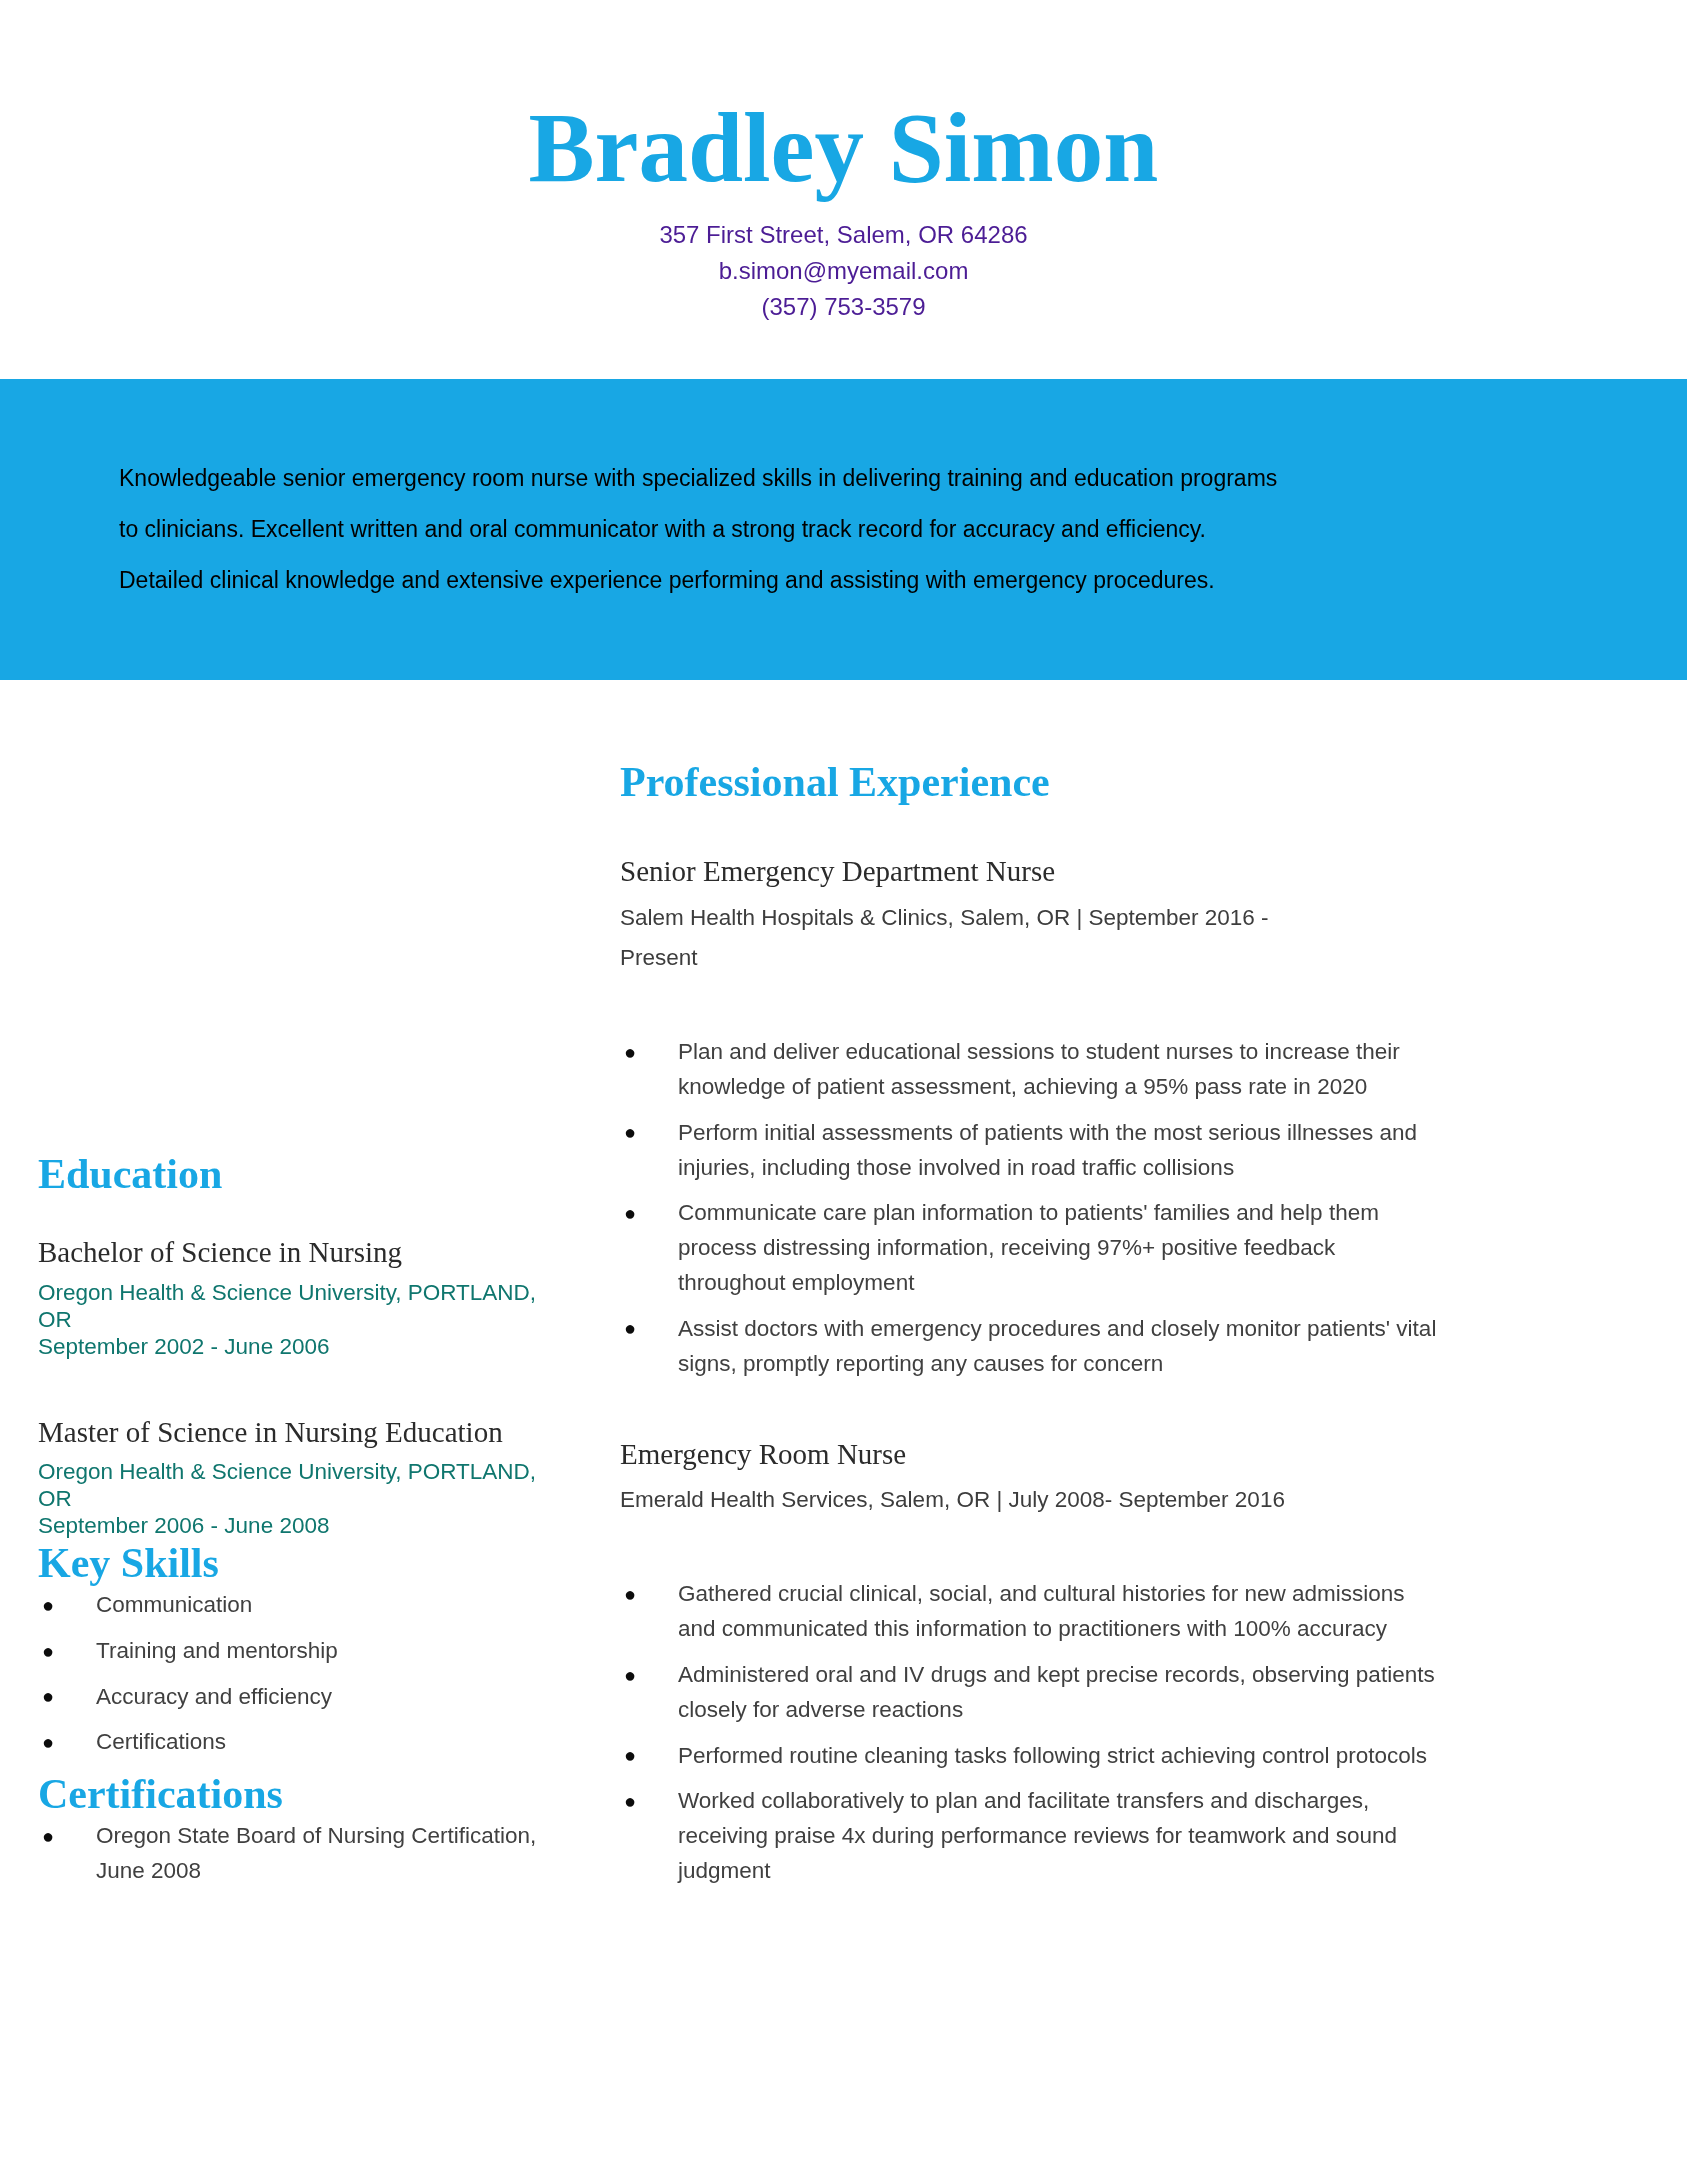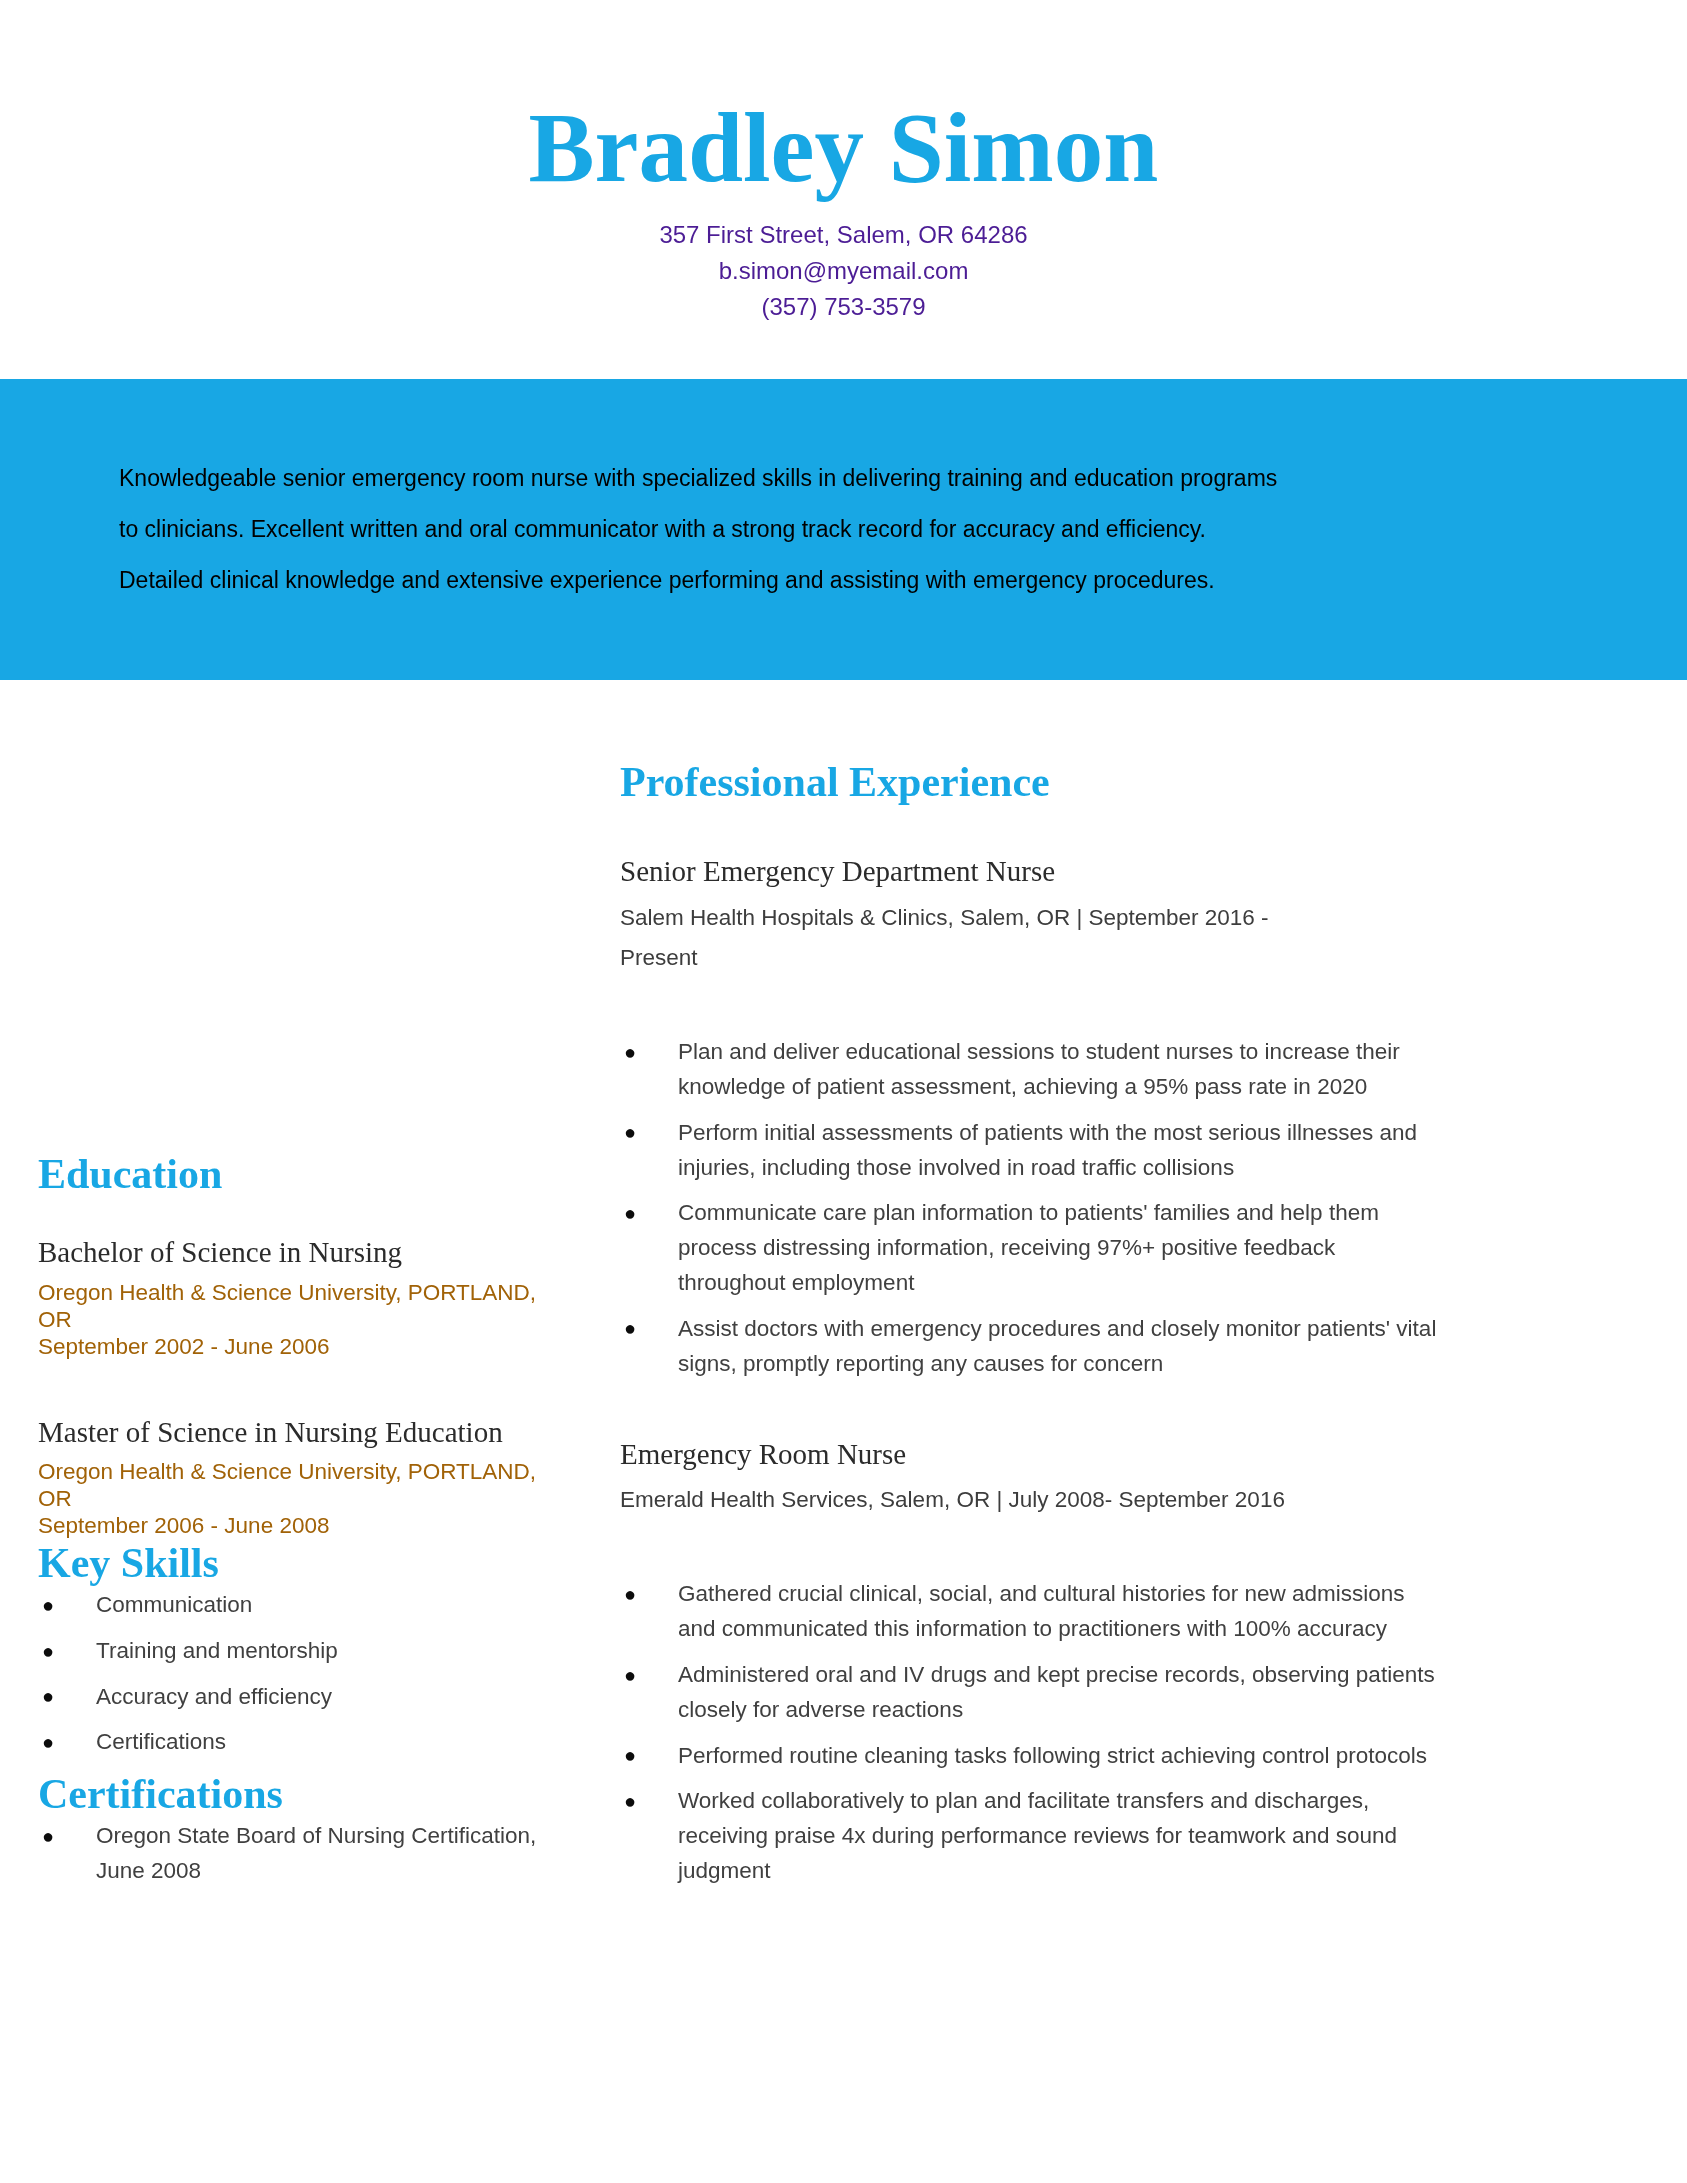--- a/index.html
+++ b/index.html
@@ -57,21 +57,21 @@
     font-family:"Liberation Serif", serif;
     font-weight:400;
     font-size:29px;
     line-height:1.15;
     color:#2b2b2b;
   }
 
   
   .degree { margin-top:38px; }
   .degree + .degree { margin-top:56px; }
-  .degree .inst, .degree .dates { font-size:22.5px; line-height:27px; color:#a16207; }
+  .degree .inst, .degree .dates { font-size:22.5px; line-height:27px; color:#0f766e; }
 
   
   ul.dot-list { list-style:none; margin:0; padding:0; }
   ul.dot-list li {
     position:relative;
     padding-left:58px;
     font-size:22.5px;
     line-height:35px;
     margin-bottom:10.6px;
     color:#404040;

